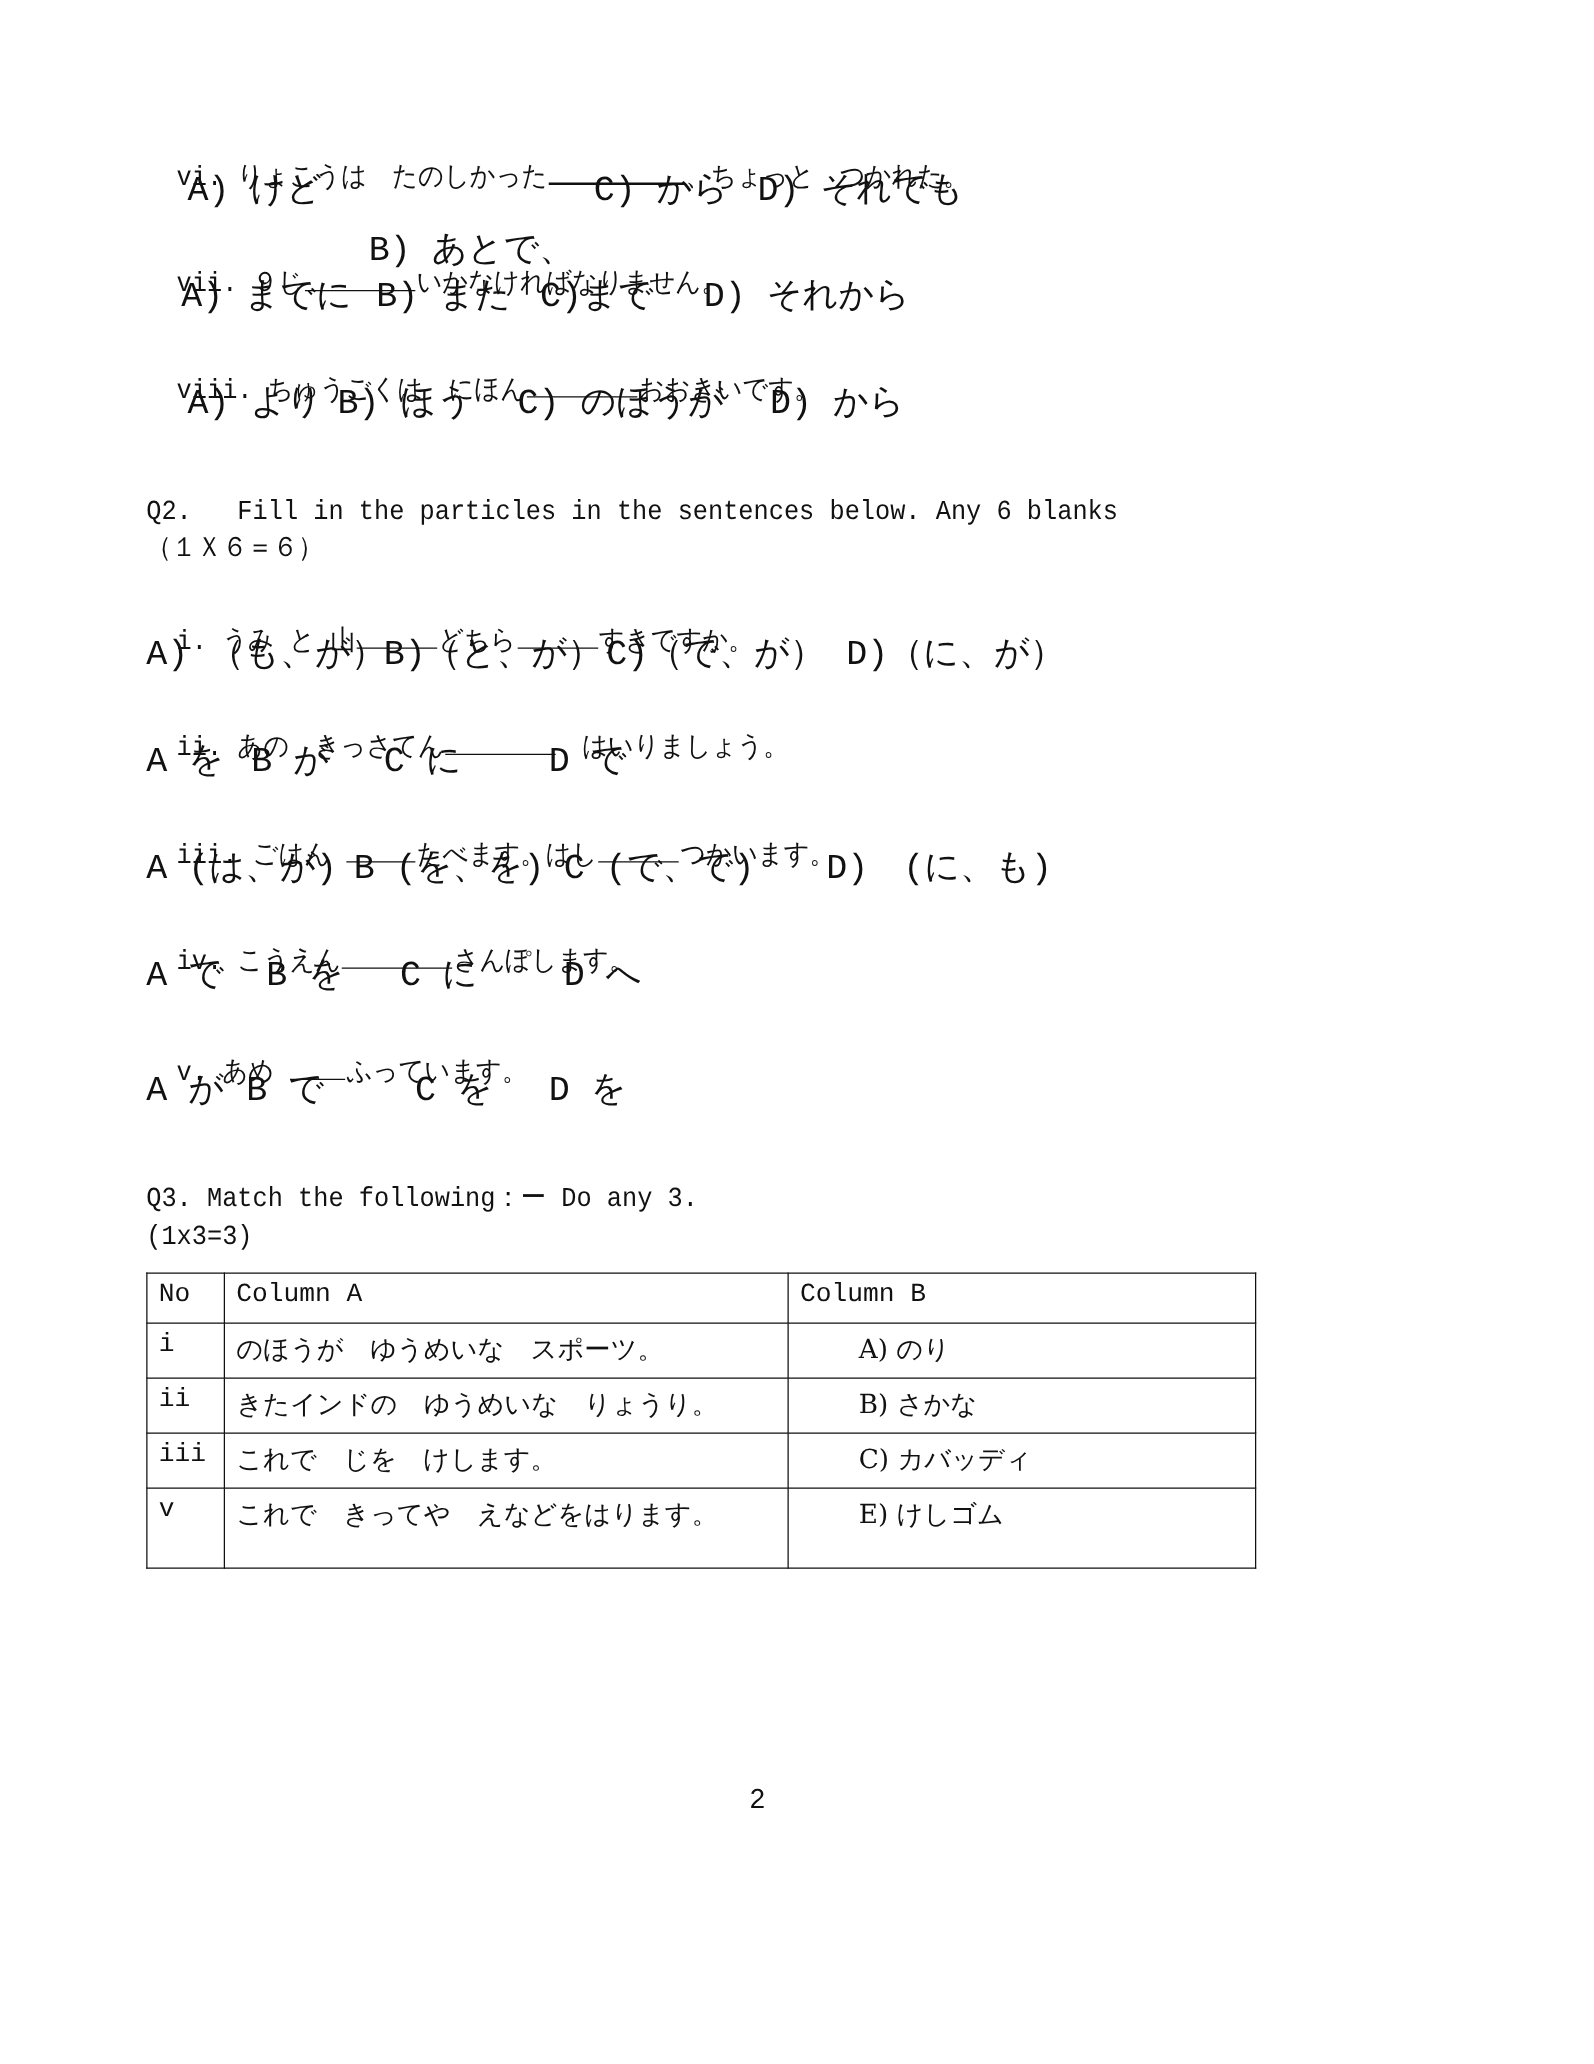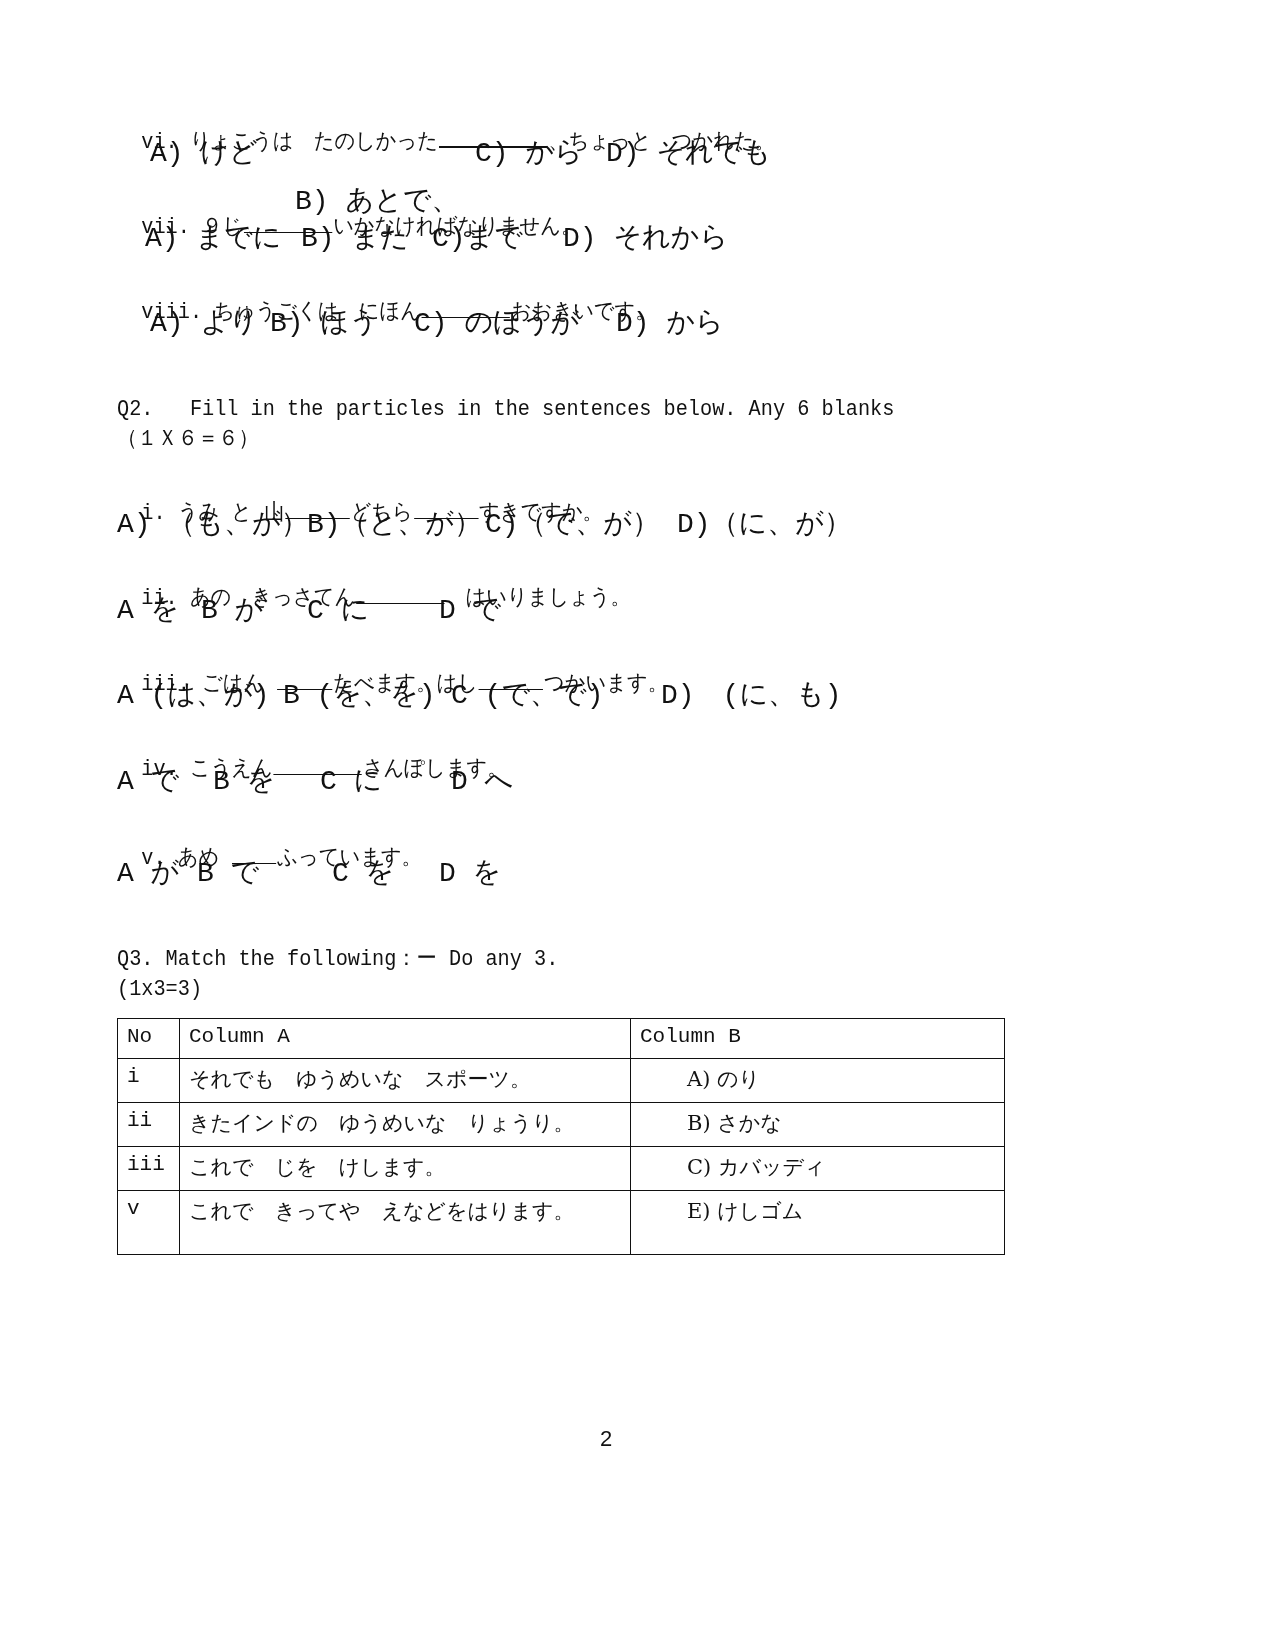--- a/index.html
+++ b/index.html
@@ -131,21 +131,21 @@
 
 <table class="match">
   <tbody>
       <tr class="hdr">
     <td class="no">No</td>
     <td class="colA">Column A</td>
     <td class="colB">Column B</td>
   </tr>
   <tr class="body">
     <td class="no">i</td>
-    <td class="colA">それでも　ゆうめいな　スポーツ。</td>
+    <td class="colA">のほうが　ゆうめいな　スポーツ。</td>
     <td class="colB">A) のり</td>
   </tr>
   <tr class="body">
     <td class="no">ii</td>
     <td class="colA">きたインドの　ゆうめいな　りょうり。</td>
     <td class="colB">B) さかな</td>
   </tr>
   <tr class="body">
     <td class="no">iii</td>
     <td class="colA">これで　じを　けします。</td>

